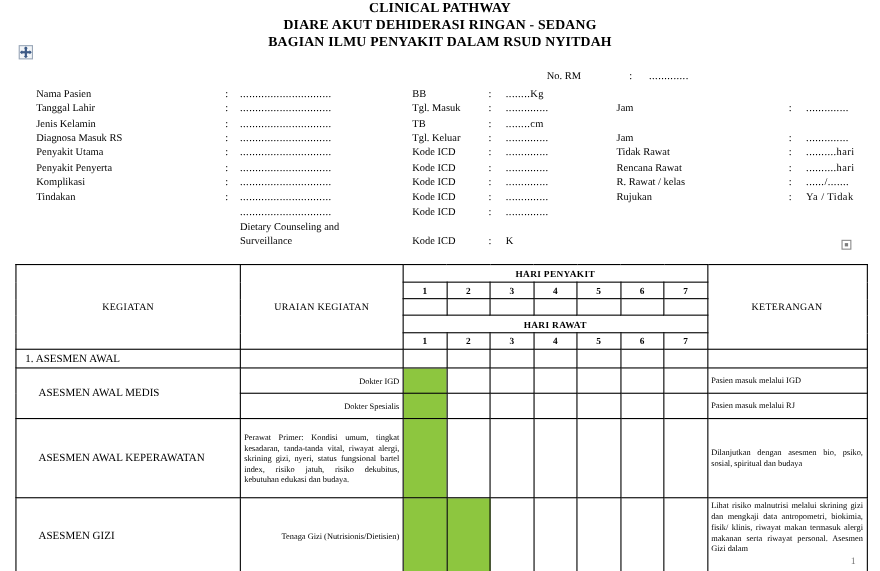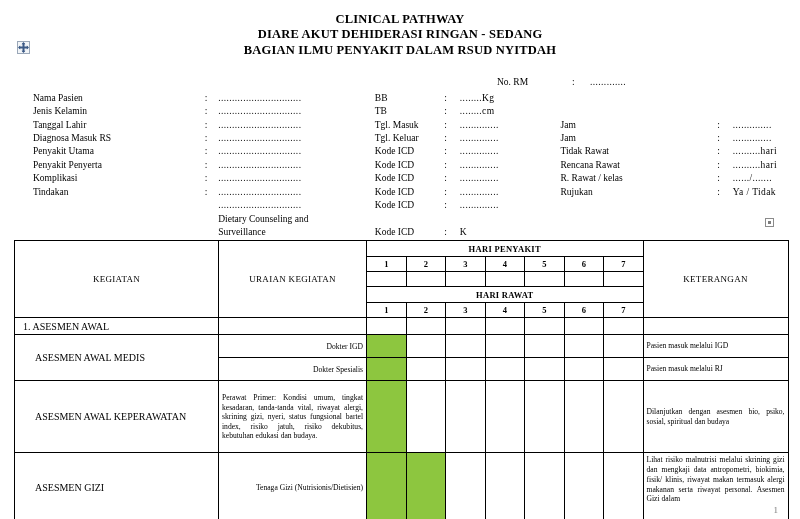--- a/index.html
+++ b/index.html
@@ -12,21 +12,21 @@
     height: 519px;
     font-family: "Liberation Serif", "DejaVu Serif", serif;
     color: #000000;
     position: relative;
     overflow: hidden;
   }
 
   
   .title-block {
     text-align: center;
-    padding-top: 12px;
+    padding-top: 0;
     line-height: 1.22;
   }
   .title-line {
     font-weight: bold;
     font-size: 12.5px;
     letter-spacing: 0.2px;
   }
 
   
   .move-handle {
@@ -212,40 +212,40 @@
         <td class="c-colon">:</td>
         <td class="c-dots dots">..............................</td>
         <td class="c-mid">BB</td>
         <td class="c-colon2">:</td>
         <td class="c-dots2 dots">........Kg</td>
         <td class="c-right"></td>
         <td class="c-colon3"></td>
         <td class="c-dots3 dots"></td>
       </tr>
       <tr>
+        <td class="c-label">Tanggal Lahir</td>
+        <td class="c-colon">:</td>
+        <td class="c-dots dots">..............................</td>
+        <td class="c-mid">Tgl. Masuk</td>
+        <td class="c-colon2">:</td>
+        <td class="c-dots2 dots">..............</td>
+        <td class="c-right">Jam</td>
+        <td class="c-colon3">:</td>
+        <td class="c-dots3 dots">..............</td>
+      </tr>
+      <tr>
         <td class="c-label">Jenis Kelamin</td>
         <td class="c-colon">:</td>
         <td class="c-dots dots">..............................</td>
         <td class="c-mid">TB</td>
         <td class="c-colon2">:</td>
         <td class="c-dots2 dots">........cm</td>
         <td class="c-right"></td>
         <td class="c-colon3"></td>
         <td class="c-dots3 dots"></td>
-      </tr>
-      <tr>
-        <td class="c-label">Tanggal Lahir</td>
-        <td class="c-colon">:</td>
-        <td class="c-dots dots">..............................</td>
-        <td class="c-mid">Tgl. Masuk</td>
-        <td class="c-colon2">:</td>
-        <td class="c-dots2 dots">..............</td>
-        <td class="c-right">Jam</td>
-        <td class="c-colon3">:</td>
-        <td class="c-dots3 dots">..............</td>
       </tr>
       <tr>
         <td class="c-label">Diagnosa Masuk RS</td>
         <td class="c-colon">:</td>
         <td class="c-dots dots">..............................</td>
         <td class="c-mid">Tgl. Keluar</td>
         <td class="c-colon2">:</td>
         <td class="c-dots2 dots">..............</td>
         <td class="c-right">Jam</td>
         <td class="c-colon3">:</td>

